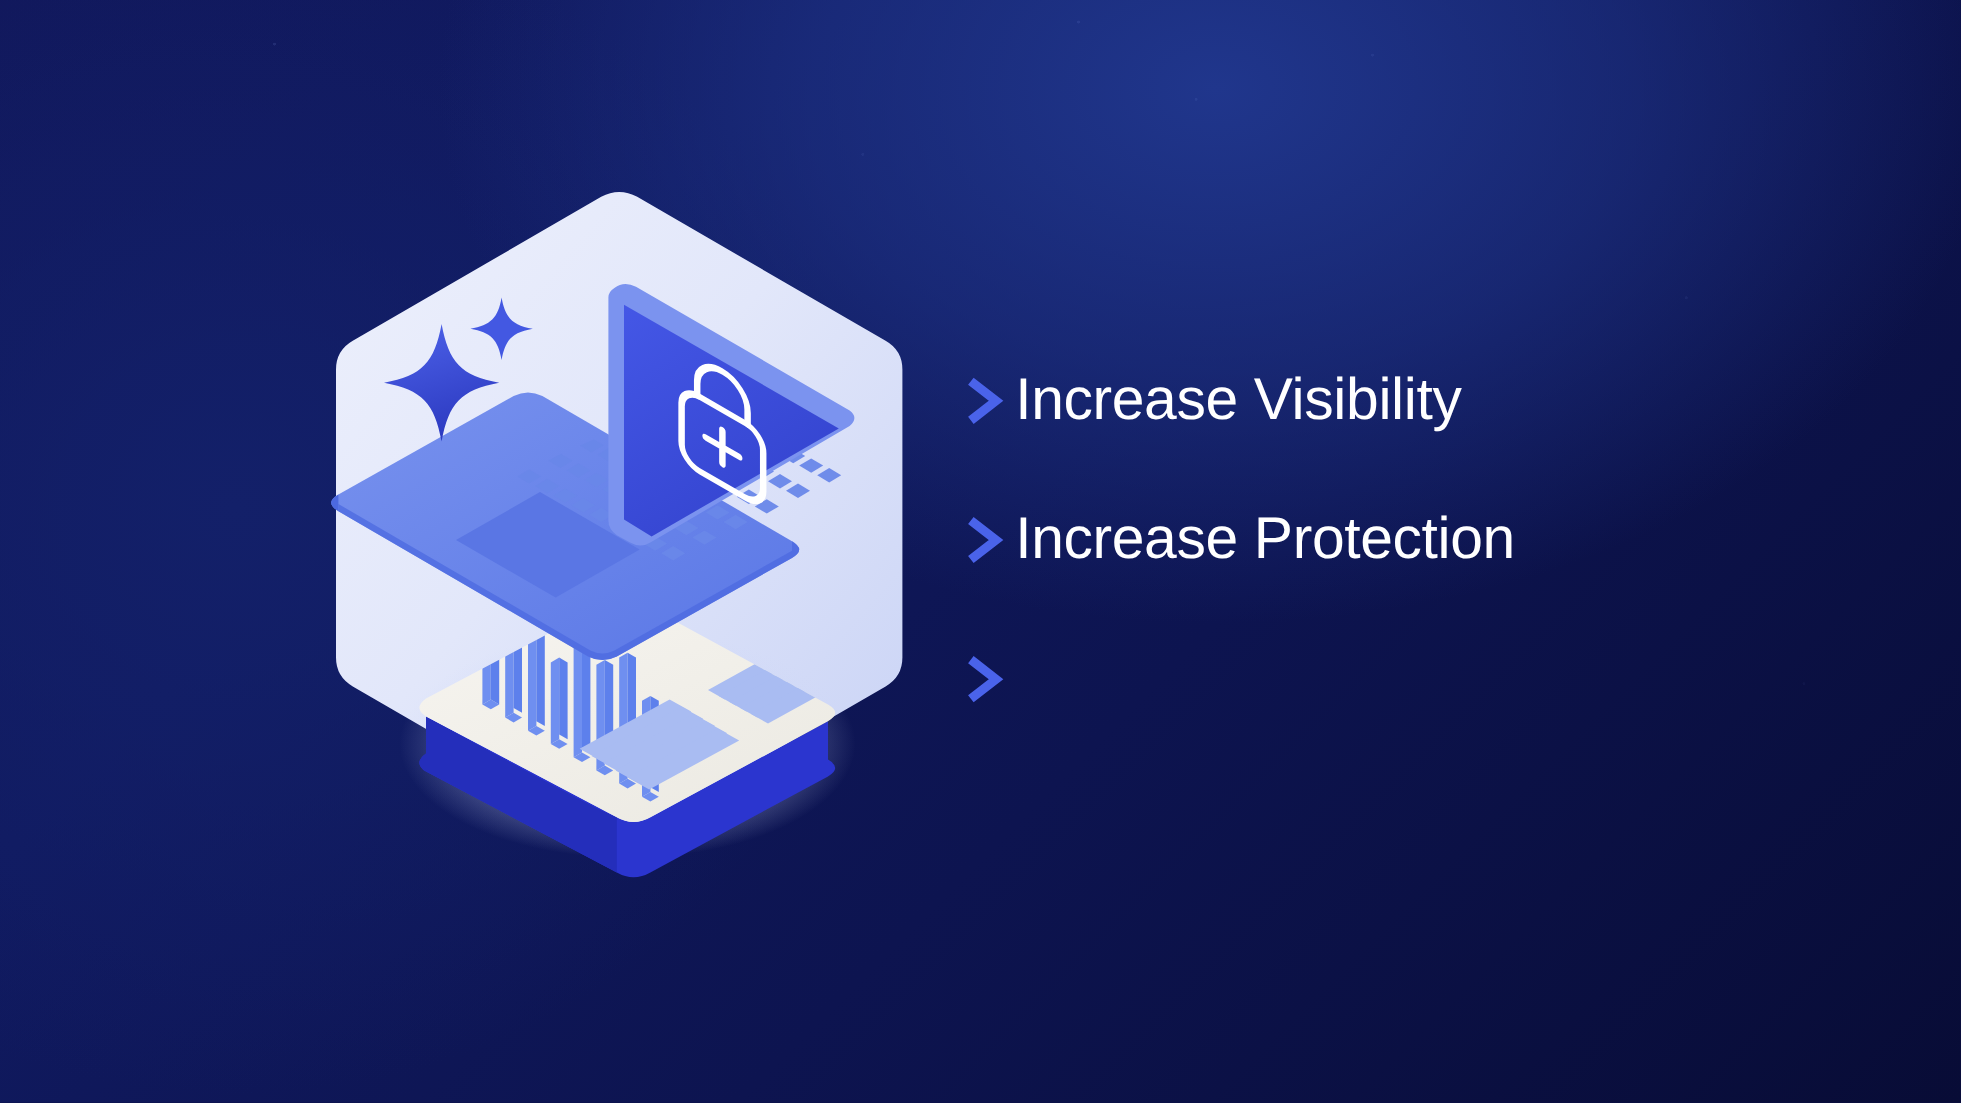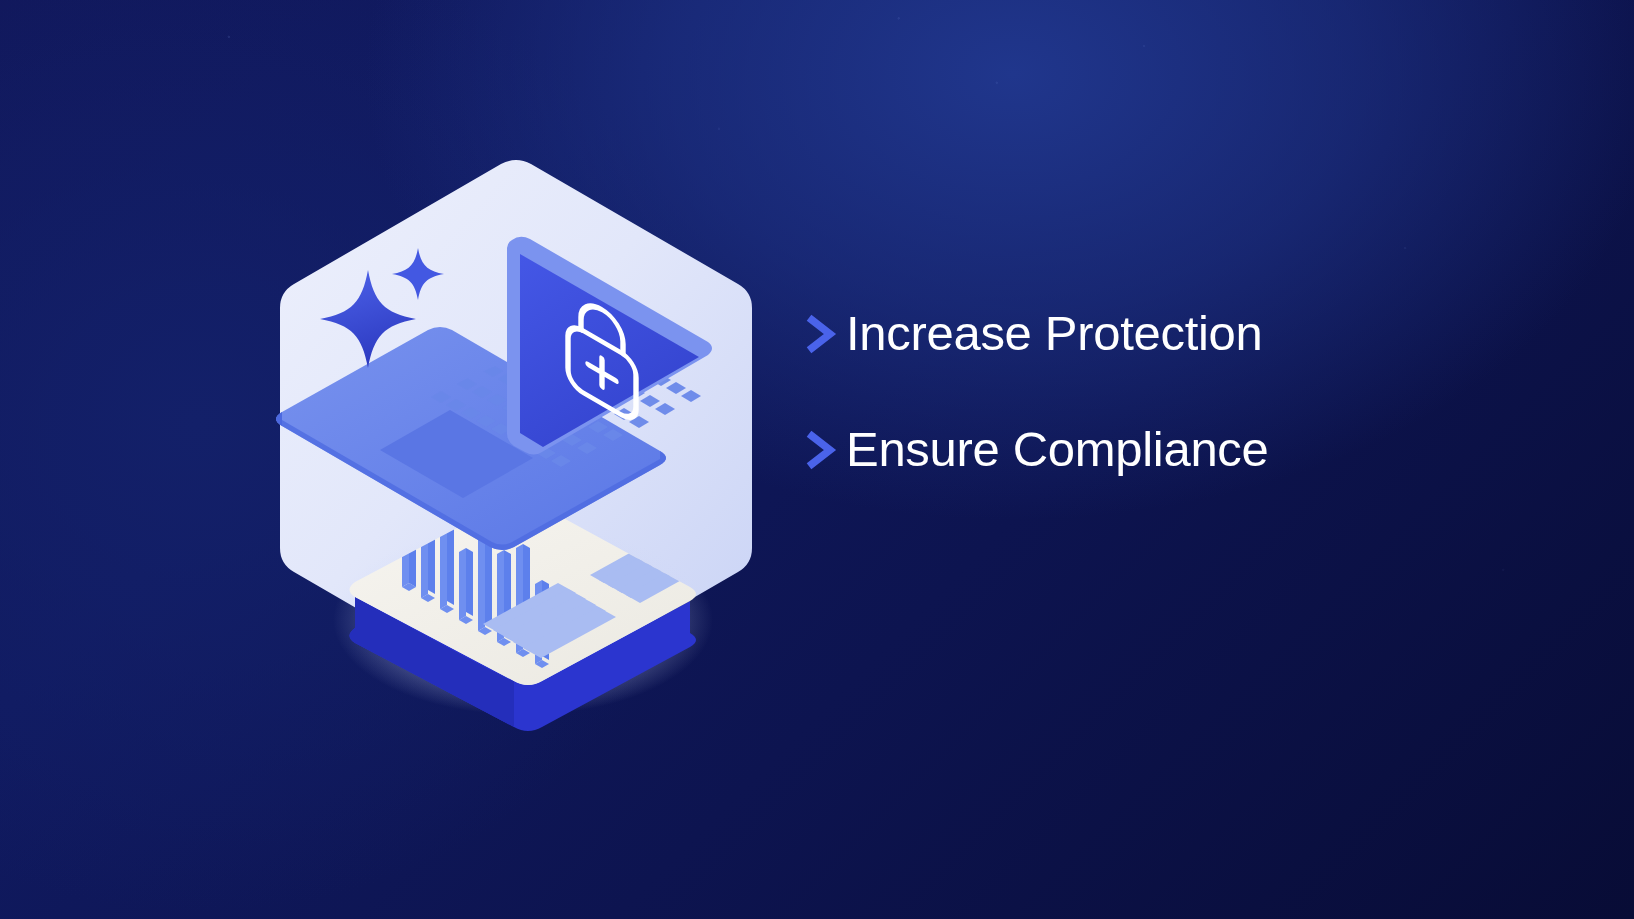--- a/index.html
+++ b/index.html
@@ -277,33 +277,40 @@
         <path d="M110,120 C116,152 126,163 158,169 C126,175 116,186 110,218 C104,186 94,175 62,169 C94,163 104,152 110,120 Z"></path>
       </g>
       <g fill="#4358e2">
         <path d="M160,98 C163,115 169,121 186,124 C169,127 163,133 160,150 C157,133 151,127 134,124 C151,121 157,115 160,98 Z"></path>
       </g>
     </svg>
   </div>
 
   <div id="bullets">
 
+    <div class="row">
+      <span class="chev">
+        <svg width="32" height="40" viewBox="0 0 32 40" aria-hidden="true">
+          <path d="M6 6 L24 20 L6 34" fill="none" stroke="#4a63ea" stroke-width="7.5" stroke-linecap="square" stroke-linejoin="miter"></path>
+        </svg>
+      </span>
+      <span class="blabel">Increase Visibility</span>
+    </div>
 
     <div class="row">
       <span class="chev">
         <svg width="32" height="40" viewBox="0 0 32 40" aria-hidden="true">
           <path d="M6 6 L24 20 L6 34" fill="none" stroke="#4a63ea" stroke-width="7.5" stroke-linecap="square" stroke-linejoin="miter"></path>
         </svg>
       </span>
       <span class="blabel">Increase Protection</span>
     </div>
 
     <div class="row">
       <span class="chev">
         <svg width="32" height="40" viewBox="0 0 32 40" aria-hidden="true">
           <path d="M6 6 L24 20 L6 34" fill="none" stroke="#4a63ea" stroke-width="7.5" stroke-linecap="square" stroke-linejoin="miter"></path>
         </svg>
       </span>
-      <span class="blabel">Ensure Compliance</span>
     </div>
 
   </div>
 </div>
 
 </body></html>

